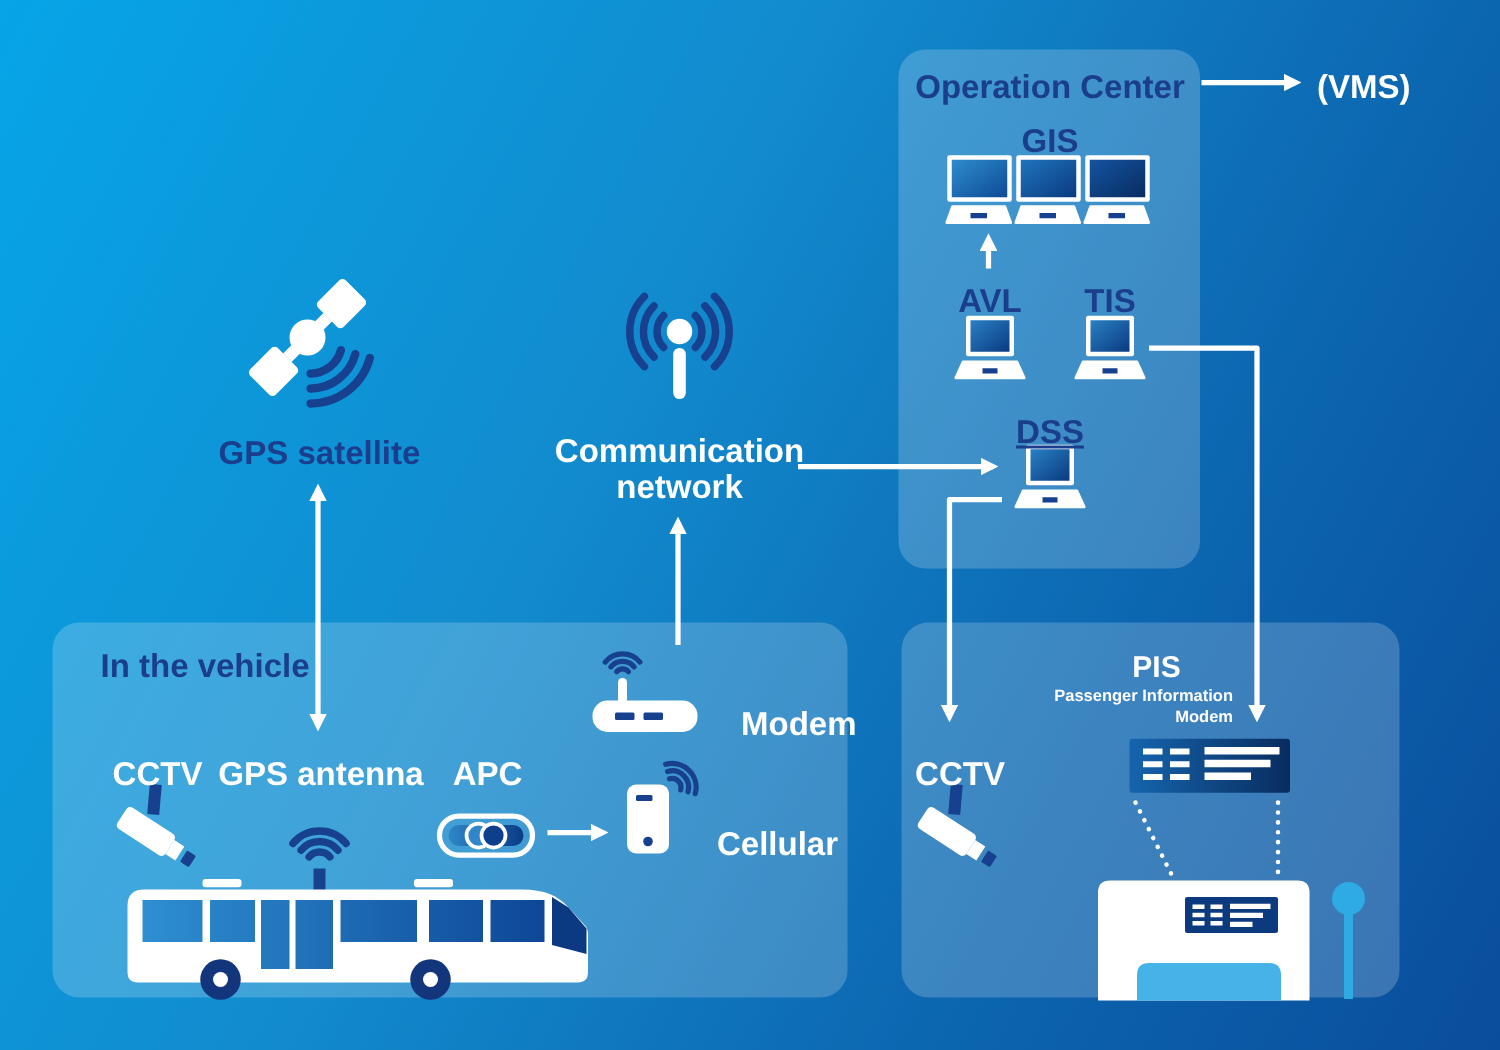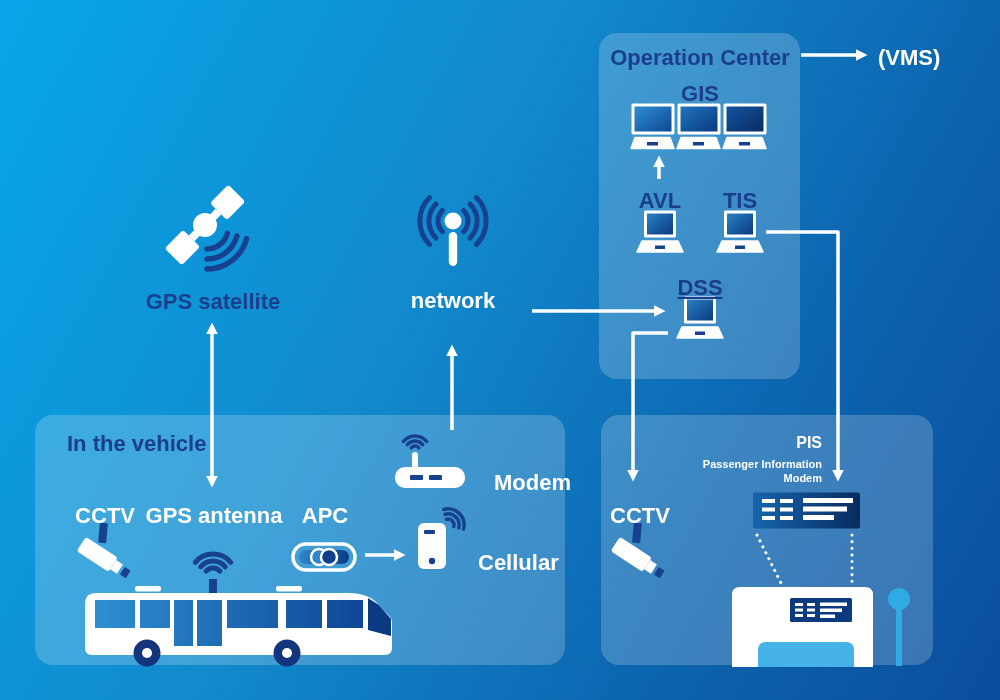--- a/index.html
+++ b/index.html
@@ -9,21 +9,21 @@
     font-family:"Liberation Sans", sans-serif;
     -webkit-font-smoothing:antialiased;
   }
   .panel{position:absolute;background:rgba(255,255,255,0.20);border-radius:18px;}
   .lbl{position:absolute;font-weight:bold;white-space:nowrap;}
   .navy{color:#1b3e8c;}
   .white{color:#ffffff;}
   .ctr{text-align:center;}
   .rgt{text-align:right;}
   .fs17{font-size:22px;}
-  .fs20{font-size:16px;}
+  .fs20{font-size:20px;text-align:center;}
   .fs11{font-size:11px;line-height:14px;}
   svg{position:absolute;overflow:visible;}
   .ovl{left:0;top:0;}
 </style>
 </head>
 <body>
 
 <div id="canvas">
 
   <div class="panel" style="left:599px;top:33px;width:201px;height:346px;"></div>
@@ -274,20 +274,21 @@
 
   <div class="lbl navy ctr fs17" style="left:599px;top:45px;width:202px;">Operation Center</div>
   <div class="lbl navy ctr fs17" style="left:599px;top:81px;width:202px;">GIS</div>
   <div class="lbl navy ctr fs17" style="left:610px;top:188px;width:100px;">AVL</div>
   <div class="lbl navy ctr fs17" style="left:690px;top:188px;width:100px;">TIS</div>
   <div class="lbl navy ctr fs17" style="left:650px;top:275px;width:100px;text-decoration:underline;">DSS</div>
 
   <div class="lbl white fs17" style="left:878px;top:45px;">(VMS)</div>
   <div class="lbl navy ctr fs17" style="left:113px;top:289px;width:200px;">GPS satellite</div>
   <div class="lbl white ctr fs17" style="left:353px;top:289px;width:200px;line-height:24px;">
+    <div>Communication</div>
     <div>network</div>
   </div>
 
   <div class="lbl navy fs17" style="left:67px;top:431px;">In the vehicle</div>
   <div class="lbl white ctr fs17" style="left:55px;top:503px;width:100px;">CCTV</div>
   <div class="lbl white ctr fs17" style="left:134px;top:503px;width:160px;">GPS antenna</div>
   <div class="lbl white ctr fs17" style="left:275px;top:503px;width:100px;">APC</div>
   <div class="lbl white fs17" style="left:494px;top:470px;">Modem</div>
   <div class="lbl white fs17" style="left:478px;top:540px;margin-top:10px;">Cellular</div>
 

